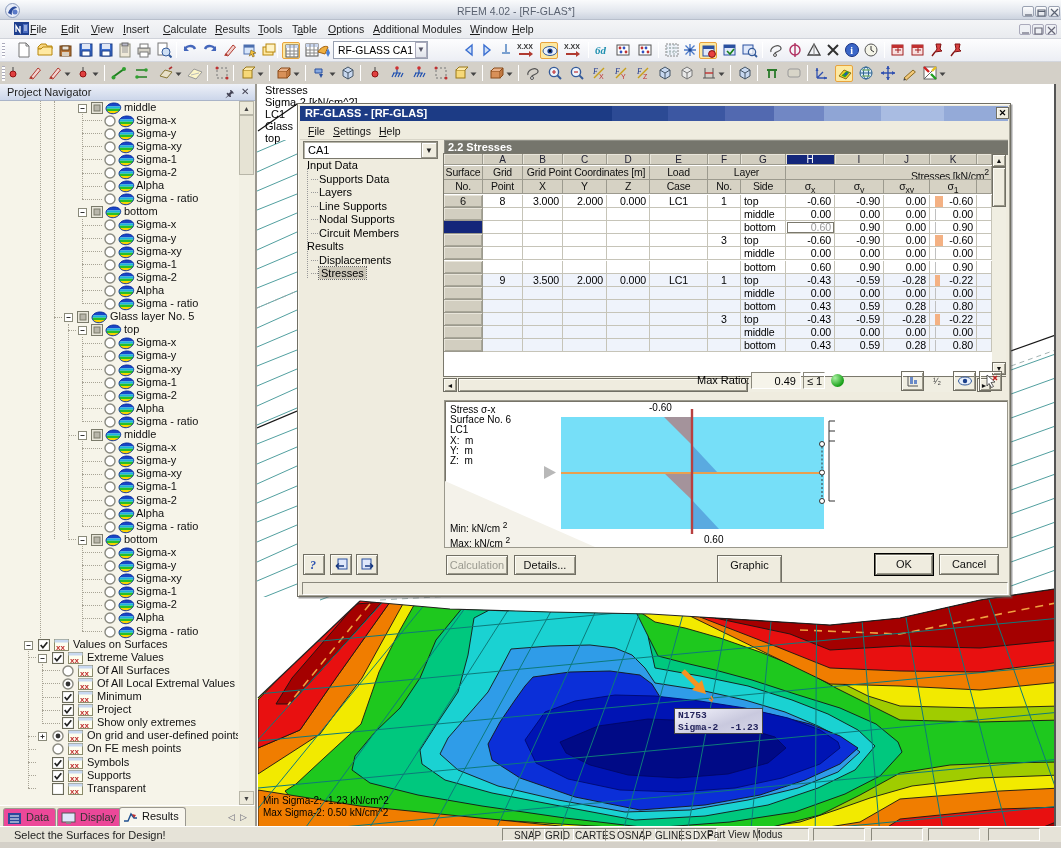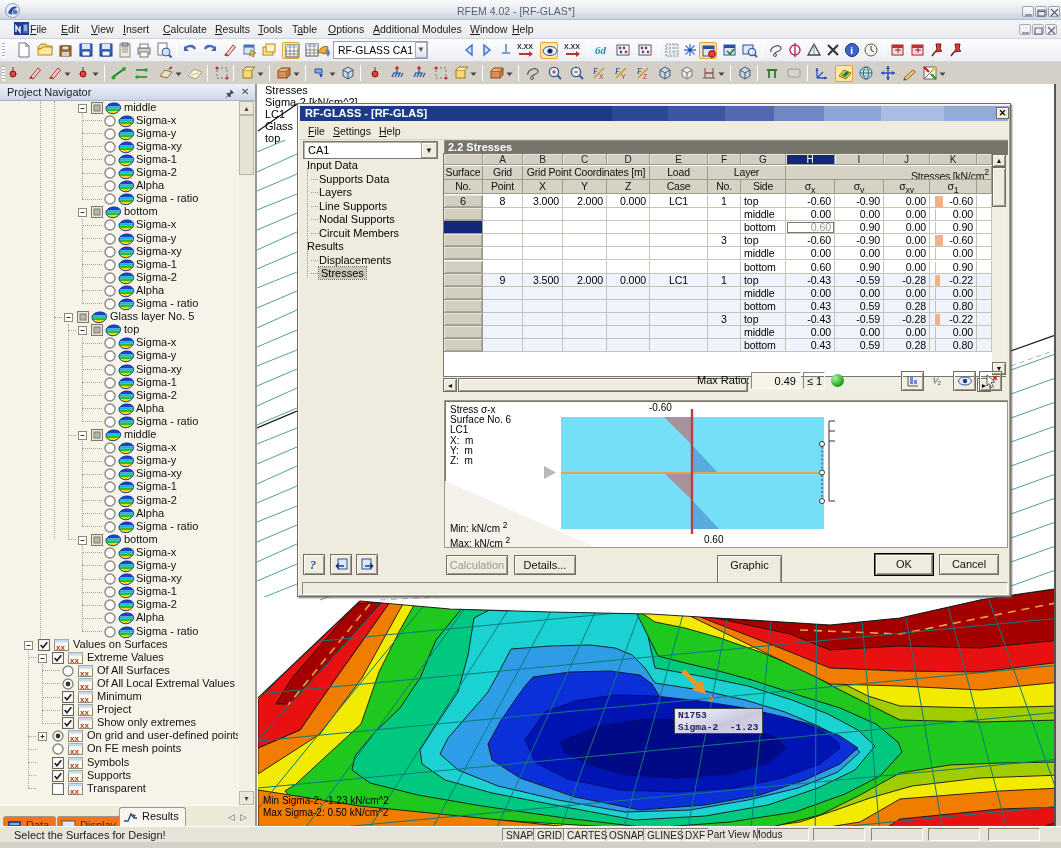--- a/index.html
+++ b/index.html
@@ -15,24 +15,24 @@
 .tsep{position:absolute;top:3px;width:1px;height:16px;background:#c2c6ce;border-right:1px solid #fff;}
 .grip{position:absolute;top:4px;left:2px;width:3px;height:15px;background:repeating-linear-gradient(#aab 0 1px,#fff 1px 3px);}
 #leftpanel{left:0;top:84px;width:257px;height:742px;background:#f6f4e9;border-right:2px solid #9a9890;}
 #pnhdr{left:0;top:0;width:255px;height:17px;background:linear-gradient(#eef1f8,#ccd6ea);border-bottom:1px solid #aab4c8;color:#222;}
 #tree{left:0;top:17px;width:238px;height:704px;overflow:hidden;}
 .trow{position:absolute;height:13px;white-space:nowrap;color:#111;}
 .trow span.lbl{position:absolute;top:0px;}
 .trow .cg{position:absolute;top:0;}
 #vsb{left:239px;top:17px;width:16px;height:704px;background:#f2f0e4;}
 #tabs{left:0;top:721px;width:255px;height:21px;background:#ece9d8;border-top:1px solid #fff;}
-.tab{position:absolute;top:10px;height:18px;border:1px solid #9a9890;border-bottom:none;border-radius:3px 3px 0 0;background:#f97316;color:#333;padding:2px 6px 0 22px;}
+.tab{position:absolute;top:2px;height:18px;border:1px solid #9a9890;border-bottom:none;border-radius:3px 3px 0 0;background:#ec4899;color:#333;padding:2px 6px 0 22px;}
 .tab.act{background:#f8f6ee;height:19px;top:1px;color:#111;}
 #statusbar{left:0;top:826px;width:1061px;height:16px;background:#e6e3d8;border-top:1px solid #fff;color:#222;}
-.scell{position:absolute;top:1px;height:13px;border:1px solid;border-color:#8a887c #fff #fff #8a887c;padding:1px 3px 0 3px;font-size:10px;color:#222;}
+.scell{position:absolute;top:1px;height:13px;border:1px solid;border-color:#8a887c #fff #fff #8a887c;padding:1px 3px 0 11px;font-size:10px;color:#222;}
 #botedge{left:0;top:842px;width:1061px;height:6px;background:#d4d0c8;}
 #view{left:257px;top:84px;width:804px;height:742px;background:#fff;overflow:hidden;}
 
 #dlg{left:40px;top:19px;width:714px;height:494px;background:#efecdf;border:1px solid #716f64;box-shadow:inset 1px 1px 0 #fbf9f1, inset -1px -1px 0 #a8a69a, 1.5px 1.5px 0 rgba(90,90,90,.55);}
 #dlgtitle{left:2px;top:2px;width:708px;height:15px;background:linear-gradient(90deg,#1c3b85 0%,#1c3b85 44%,#2c4a94 44%,#2c4a94 52%,#3c57a2 52%,#3c57a2 60%,#5269b0 60%,#5269b0 67%,#7187c4 67%,#7187c4 74%,#8fa5d5 74%,#8fa5d5 82%,#a9bce2 82%,#a9bce2 91%,#94aad8 91%,#94aad8 100%);color:#fff;font-weight:bold;}
 #dlgmenu{left:2px;top:17px;width:708px;height:19px;border-bottom:1px solid #d8d5c8;color:#111;font-size:10.5px;}
 .dmi{position:absolute;top:4px;}
 #combo{left:5px;top:37px;width:135px;height:18px;background:#fff;border:1px solid #7a786c;box-shadow:inset 1px 1px 0 #b8b6aa;}
 #dtree{left:5px;top:58px;width:140px;color:#000;}
 .dtr{position:absolute;white-space:nowrap;}

